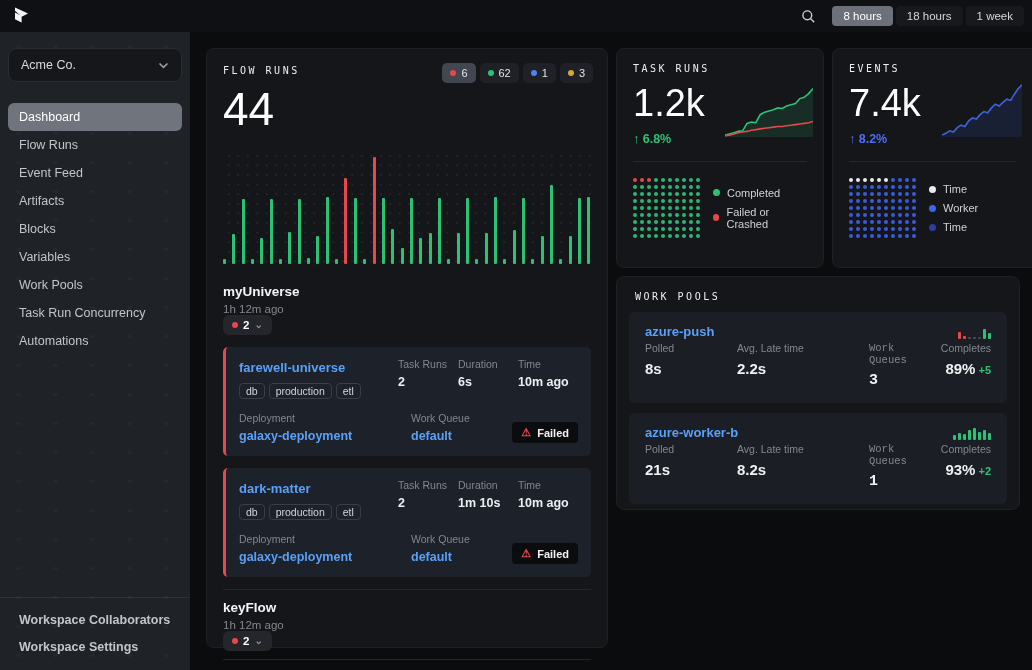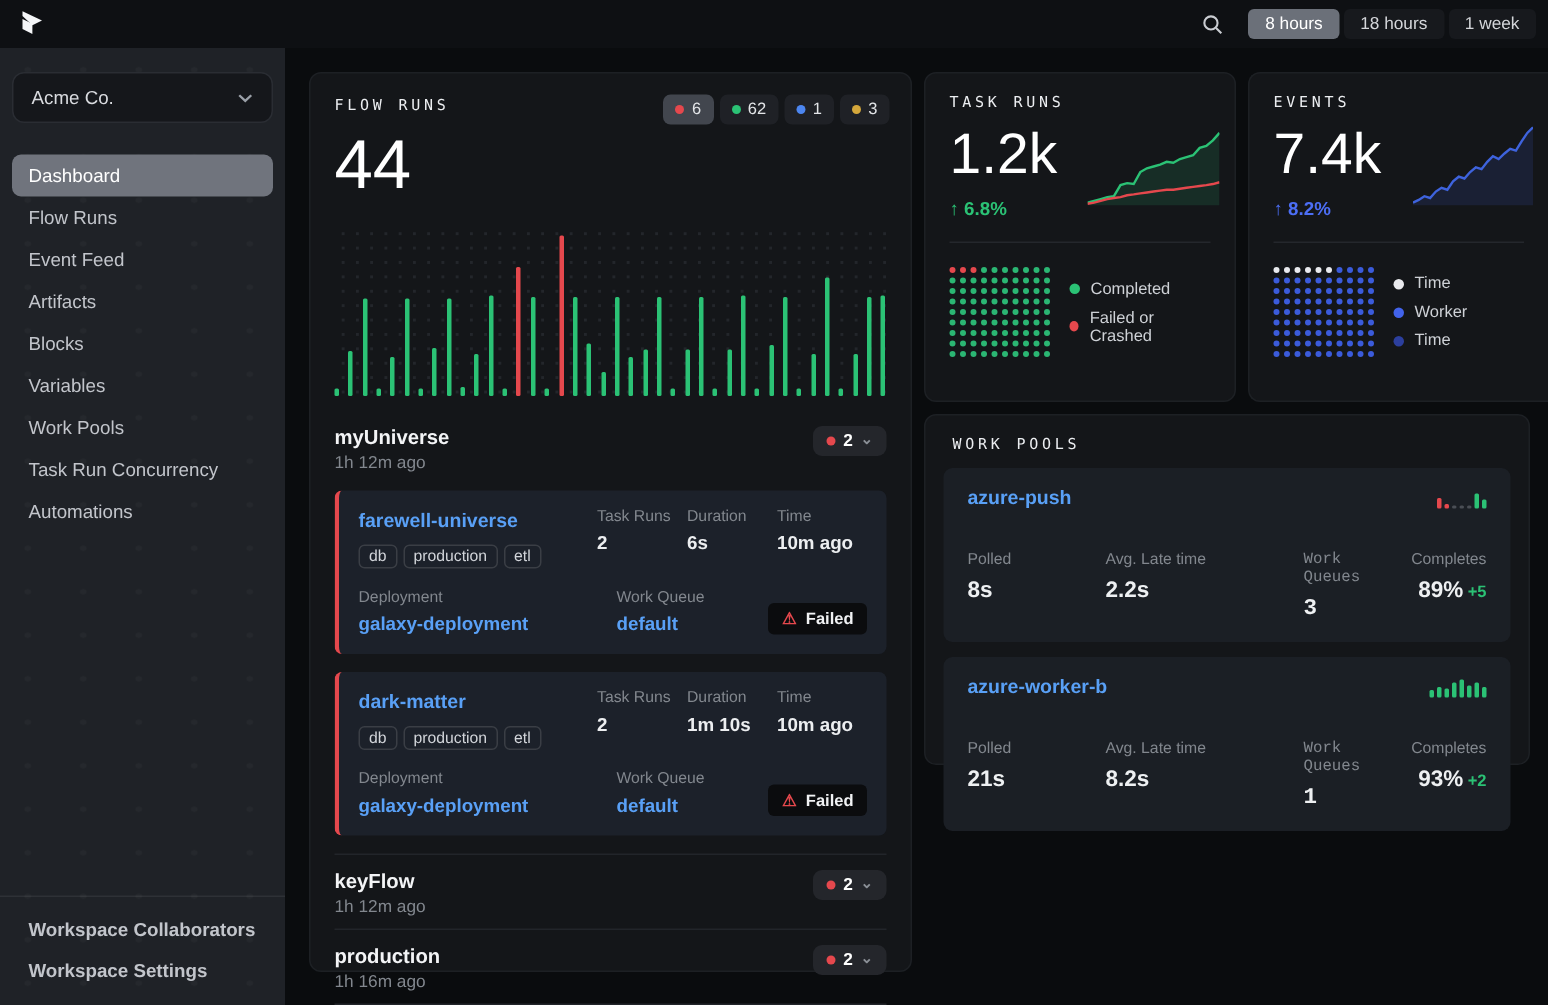--- a/index.html
+++ b/index.html
@@ -47,21 +47,21 @@
   .dot { border-radius:50%; display:inline-block; }
   #bar-chart { height:116px; margin-top:16px; display:flex; align-items:flex-end;
                justify-content:space-between;
                background-image: radial-gradient(#23262b 1px, transparent 1.2px);
                background-size:9.5px 9.6px; background-position:1px 3px; }
   .bar { width:3px; border-radius:1px; }
   
   #flow-run-list { margin-top:10px; }
   .group + .group { border-top:1px solid #22252a; }
   .group:last-child { border-bottom:1px solid #22252a; }
-  .group-head { display:flex; align-items:flex-start; justify-content:space-between; padding:10px 0 8px; }
+  .group-head { display:flex; align-items:flex-start; justify-content:space-between; padding:10px 0 8px;flex-direction:column; }
   .group-name { font-size:13.5px; font-weight:700; color:#f3f4f6; }
   .group-time { font-size:11.5px; color:#82878e; margin-top:4px; }
   .chip { display:flex; align-items:center; gap:5px; background:#24262b; border-radius:6px;
           padding:4px 9px; font-size:11.5px; font-weight:600; color:#fff; cursor:pointer; }
   .chip .chev { color:#8b9097; font-size:10px; line-height:6px; }
   .run-card { background:#1c212a; border-left:3px solid #e5484d; border-radius:5px;
               padding:11px 13px 13px; margin:4px 0 12px; }
   .run-row1 { display:flex; }
   .run-left { flex:1; min-width:0; }
   .run-name { color:#59a0f6; font-size:13px; font-weight:600; cursor:pointer; }
@@ -92,21 +92,21 @@
   .legend { display:flex; flex-direction:column; gap:7px; }
   .legend-item { display:flex; align-items:center; gap:7px; font-size:11px; color:#ced1d6; }
   .legend-item .dot { width:7px; height:7px; }
   
   #panel-pools { left:426px; top:244px; width:404px; height:234px; padding:14px 12px; }
   .pool-card { background:#1b1f25; border-radius:6px; padding:12px 16px 14px; margin-top:10px; }
   .pool-head { display:flex; justify-content:space-between; align-items:center; }
   .pool-name { color:#59a0f6; font-size:13px; font-weight:600; cursor:pointer; }
   .mini-chart { display:flex; align-items:flex-end; gap:2px; height:14px; }
   .mini-bar { width:3px; border-radius:1px; }
-  .pool-stats { display:flex; margin-top:28px; }
+  .pool-stats { display:flex; margin-top:3px; }
   .pc1 { width:92px; } .pc2 { width:132px; } .pc3 { flex:1;font-family:Liberation Mono, monospace; } .pc4 { text-align:right; min-width:80px; }
   .pool-label { font-size:10.5px; color:#82878e; }
   .pool-value { font-size:15px; font-weight:600; color:#eef0f2; margin-top:6px; }
   .pool-delta { font-size:11px; font-weight:700; color:#2bc275; margin-left:3px; }
 </style>
 </head>
 <body>
 
 <div class="screen">
 

